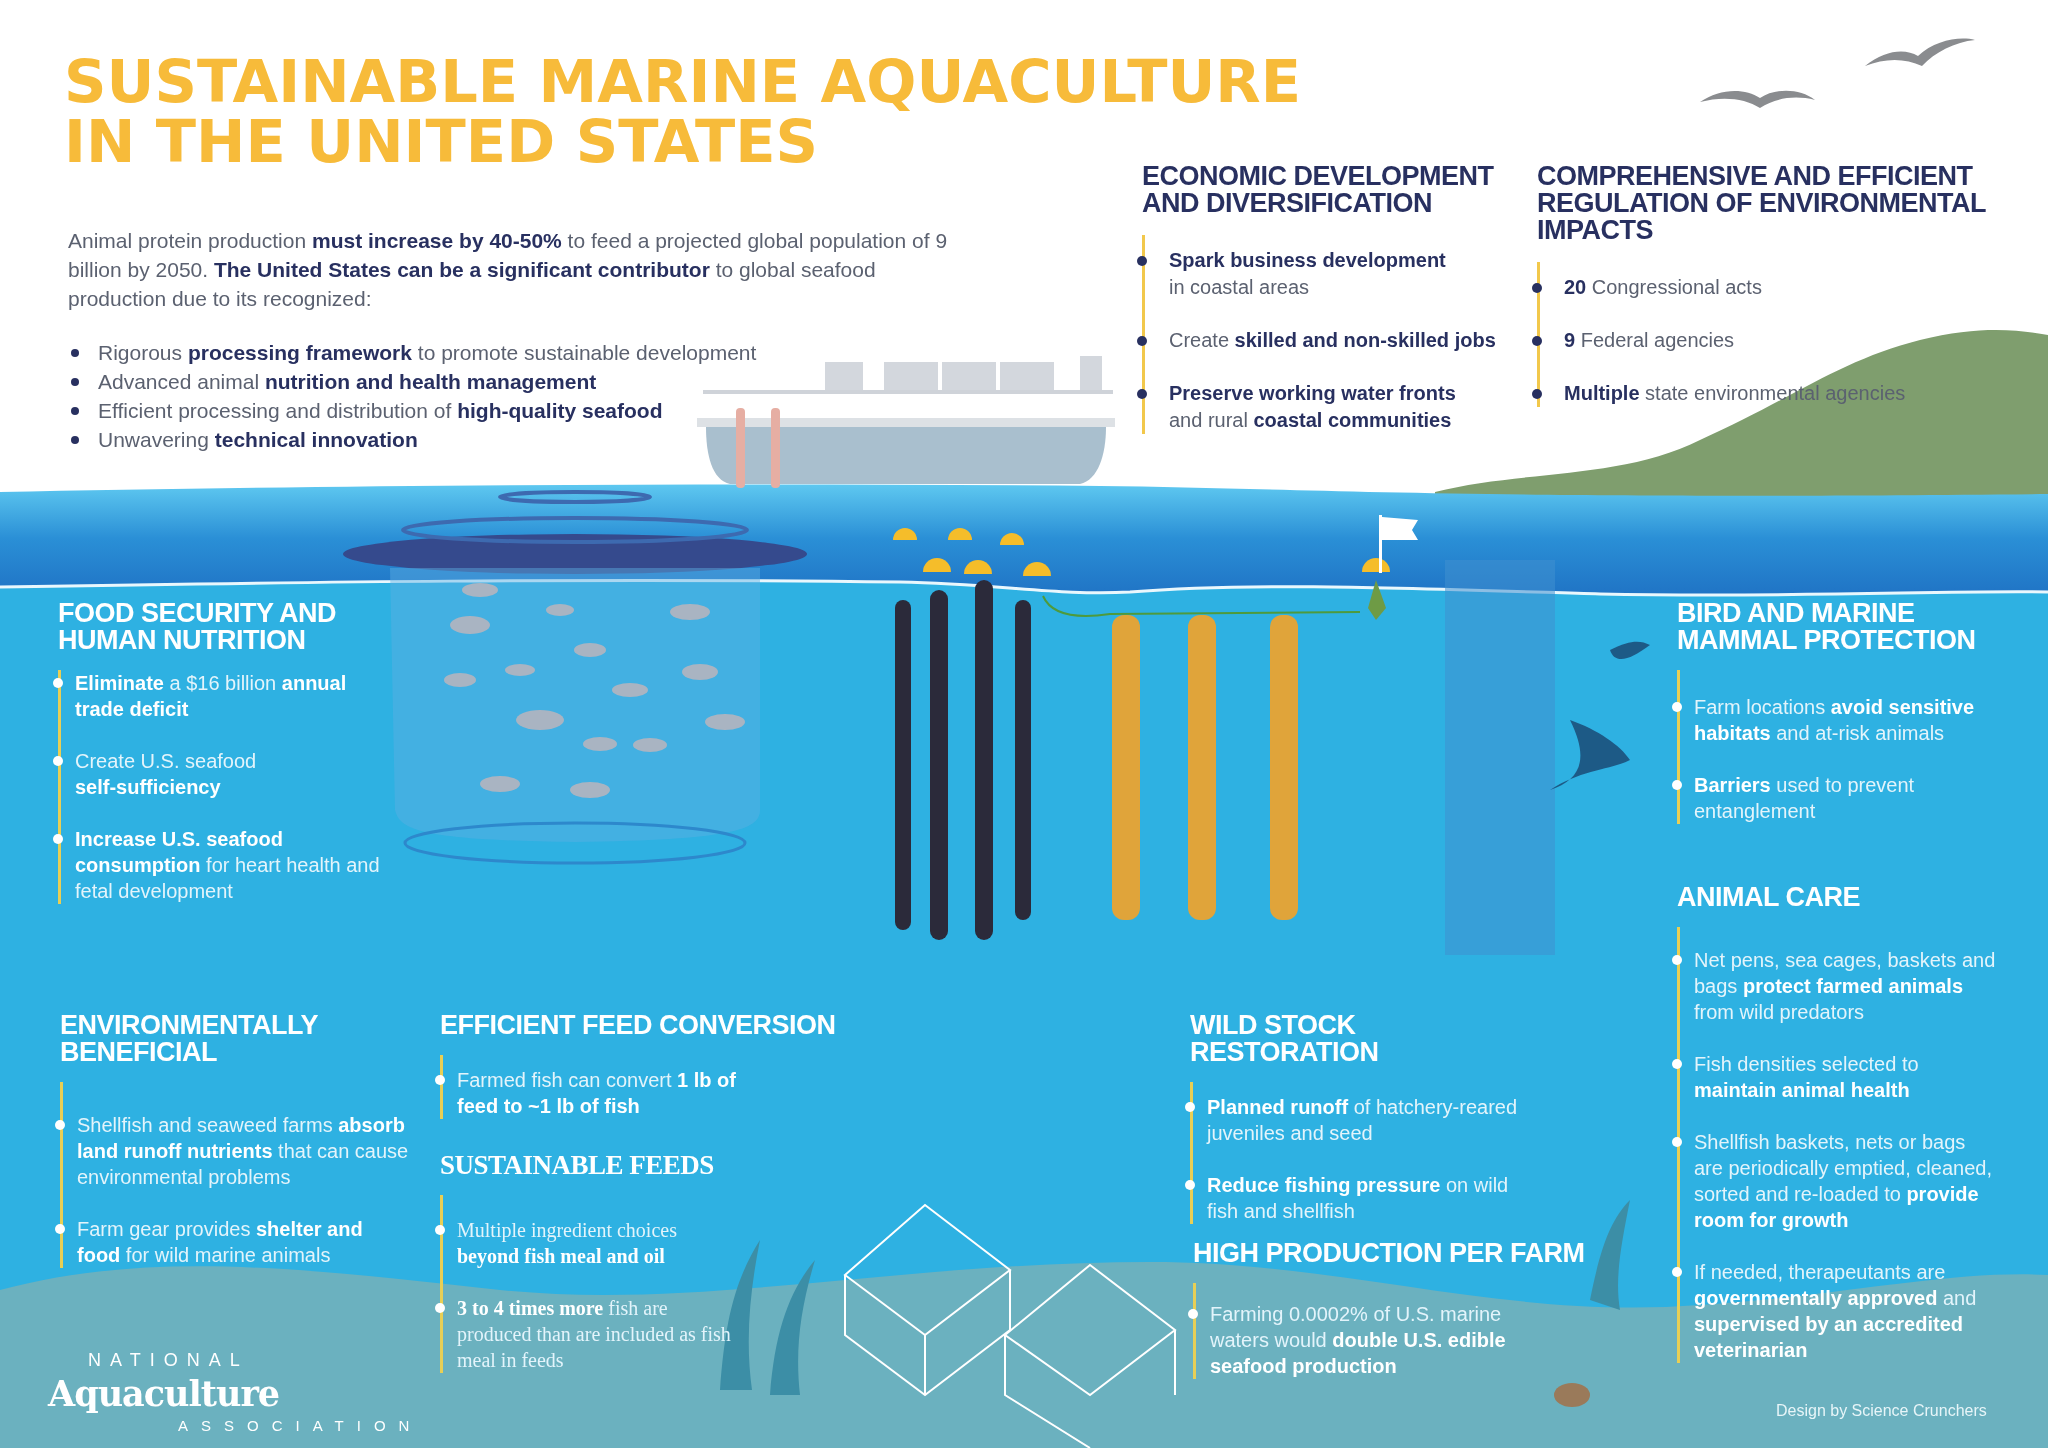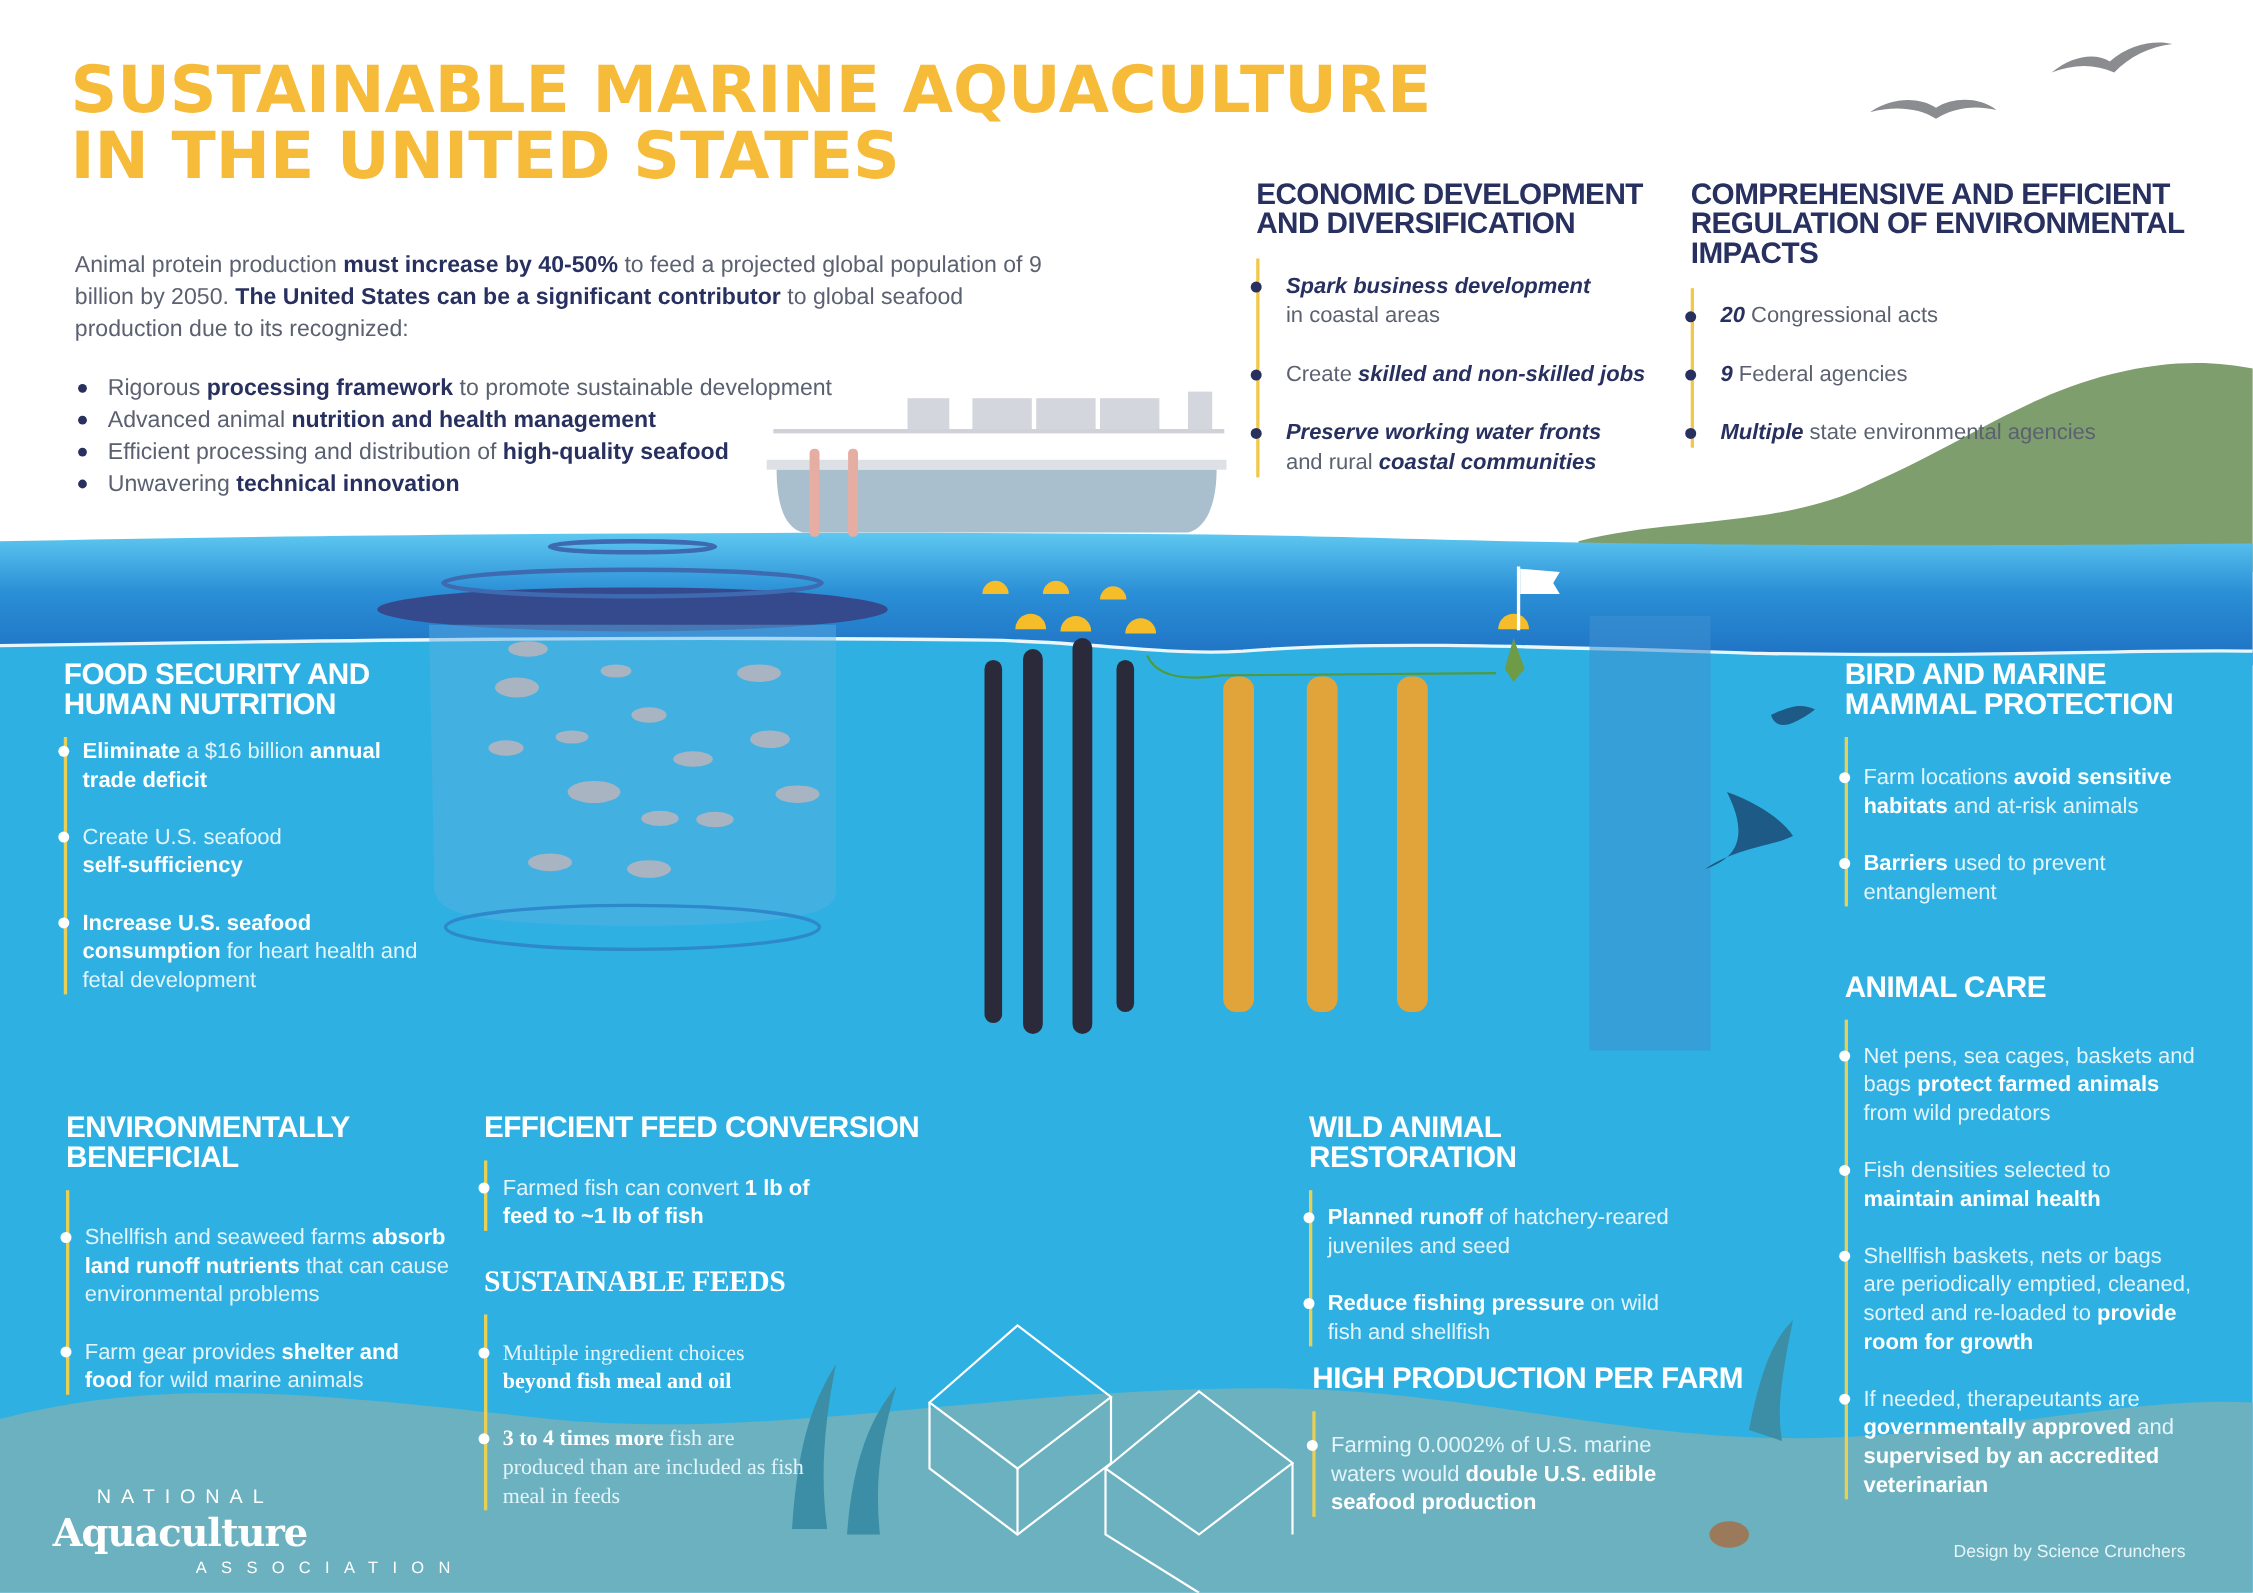--- a/index.html
+++ b/index.html
@@ -9,21 +9,21 @@
   .intro{left:68px;top:226px;width:880px;color:#5b6170;font-size:21px;line-height:29px;}
   .intro b{color:#283060;}
   .bullets{left:68px;top:338px;width:700px;list-style:none;margin:0;padding:0;color:#5b6170;font-size:21px;line-height:29px;}
   .bullets li{position:relative;padding-left:30px;}
   .bullets li:before{content:"";position:absolute;left:3px;top:11px;width:8px;height:8px;border-radius:50%;background:#283060;}
   .bullets b{color:#283060;}
 
   .sec-dark h3{margin:0;color:#283060;font-size:27px;line-height:27px;font-weight:bold;letter-spacing:-0.5px;}
   .sec-dark .items{margin-top:18px;border-left:3px solid #f2c84b;padding-left:24px;}
   .sec-dark .item{position:relative;color:#5b6170;font-size:20px;line-height:27px;margin-bottom:26px;}
-  .sec-dark .item b{color:#283060;font-style:italic;}
+  .sec-dark .item b{color:#283060;}
   .sec-dark .item:before{content:"";position:absolute;left:-32px;top:9px;width:10px;height:10px;border-radius:50%;background:#283060;}
 
   .sec-light h3{margin:0;color:#ffffff;font-size:27px;line-height:27px;font-weight:bold;letter-spacing:-0.5px;}
   .sec-light .items{margin-top:16px;border-left:3px solid #e8cf55;padding-left:14px;}
   .sec-light .item{position:relative;color:#e3f4fb;font-size:20px;line-height:26px;margin-bottom:26px;}
   .sec-light .item b{color:#ffffff;}
   .sec-light .item:before{content:"";position:absolute;left:-22px;top:8px;width:10px;height:10px;border-radius:50%;background:#ffffff;}
 
   .logo{left:48px;top:1350px;color:#fff;}
   .logo .nat{font-size:18px;letter-spacing:9px;margin-left:40px;}
@@ -221,21 +221,21 @@
 
 <div class="abs sec-light" style="left:440px;top:1152px;width:300px;font-family:Liberation Serif, serif;">
   <h3>SUSTAINABLE FEEDS</h3>
   <div class="items" style="padding-top:22px;">
     <div class="item"><span>Multiple ingredient  choices </span><b>beyond fish meal and oil</b></div>
     <div class="item" style="margin-bottom:0"><b>3 to 4 times more</b><span> fish are produced than are included as fish meal in feeds</span></div>
   </div>
 </div>
 
 <div class="abs sec-light" style="left:1190px;top:1012px;width:360px;">
-  <h3>WILD ANIMAL RESTORATION</h3>
+  <h3>WILD STOCK RESTORATION</h3>
   <div class="items" style="padding-top:12px;width:330px;">
     <div class="item"><b>Planned runoff</b><span> of hatchery-reared juveniles and seed</span></div>
     <div class="item" style="margin-bottom:0"><b>Reduce fishing pressure</b><span> on wild fish and shellfish</span></div>
   </div>
 </div>
 
 <div class="abs sec-light" style="left:1193px;top:1240px;width:400px;">
   <h3>HIGH PRODUCTION PER FARM</h3>
   <div class="items" style="padding-top:18px;width:330px;">
     <div class="item" style="margin-bottom:0"><span>Farming 0.0002% of U.S. marine waters would </span><b>double U.S. edible seafood production</b></div>

